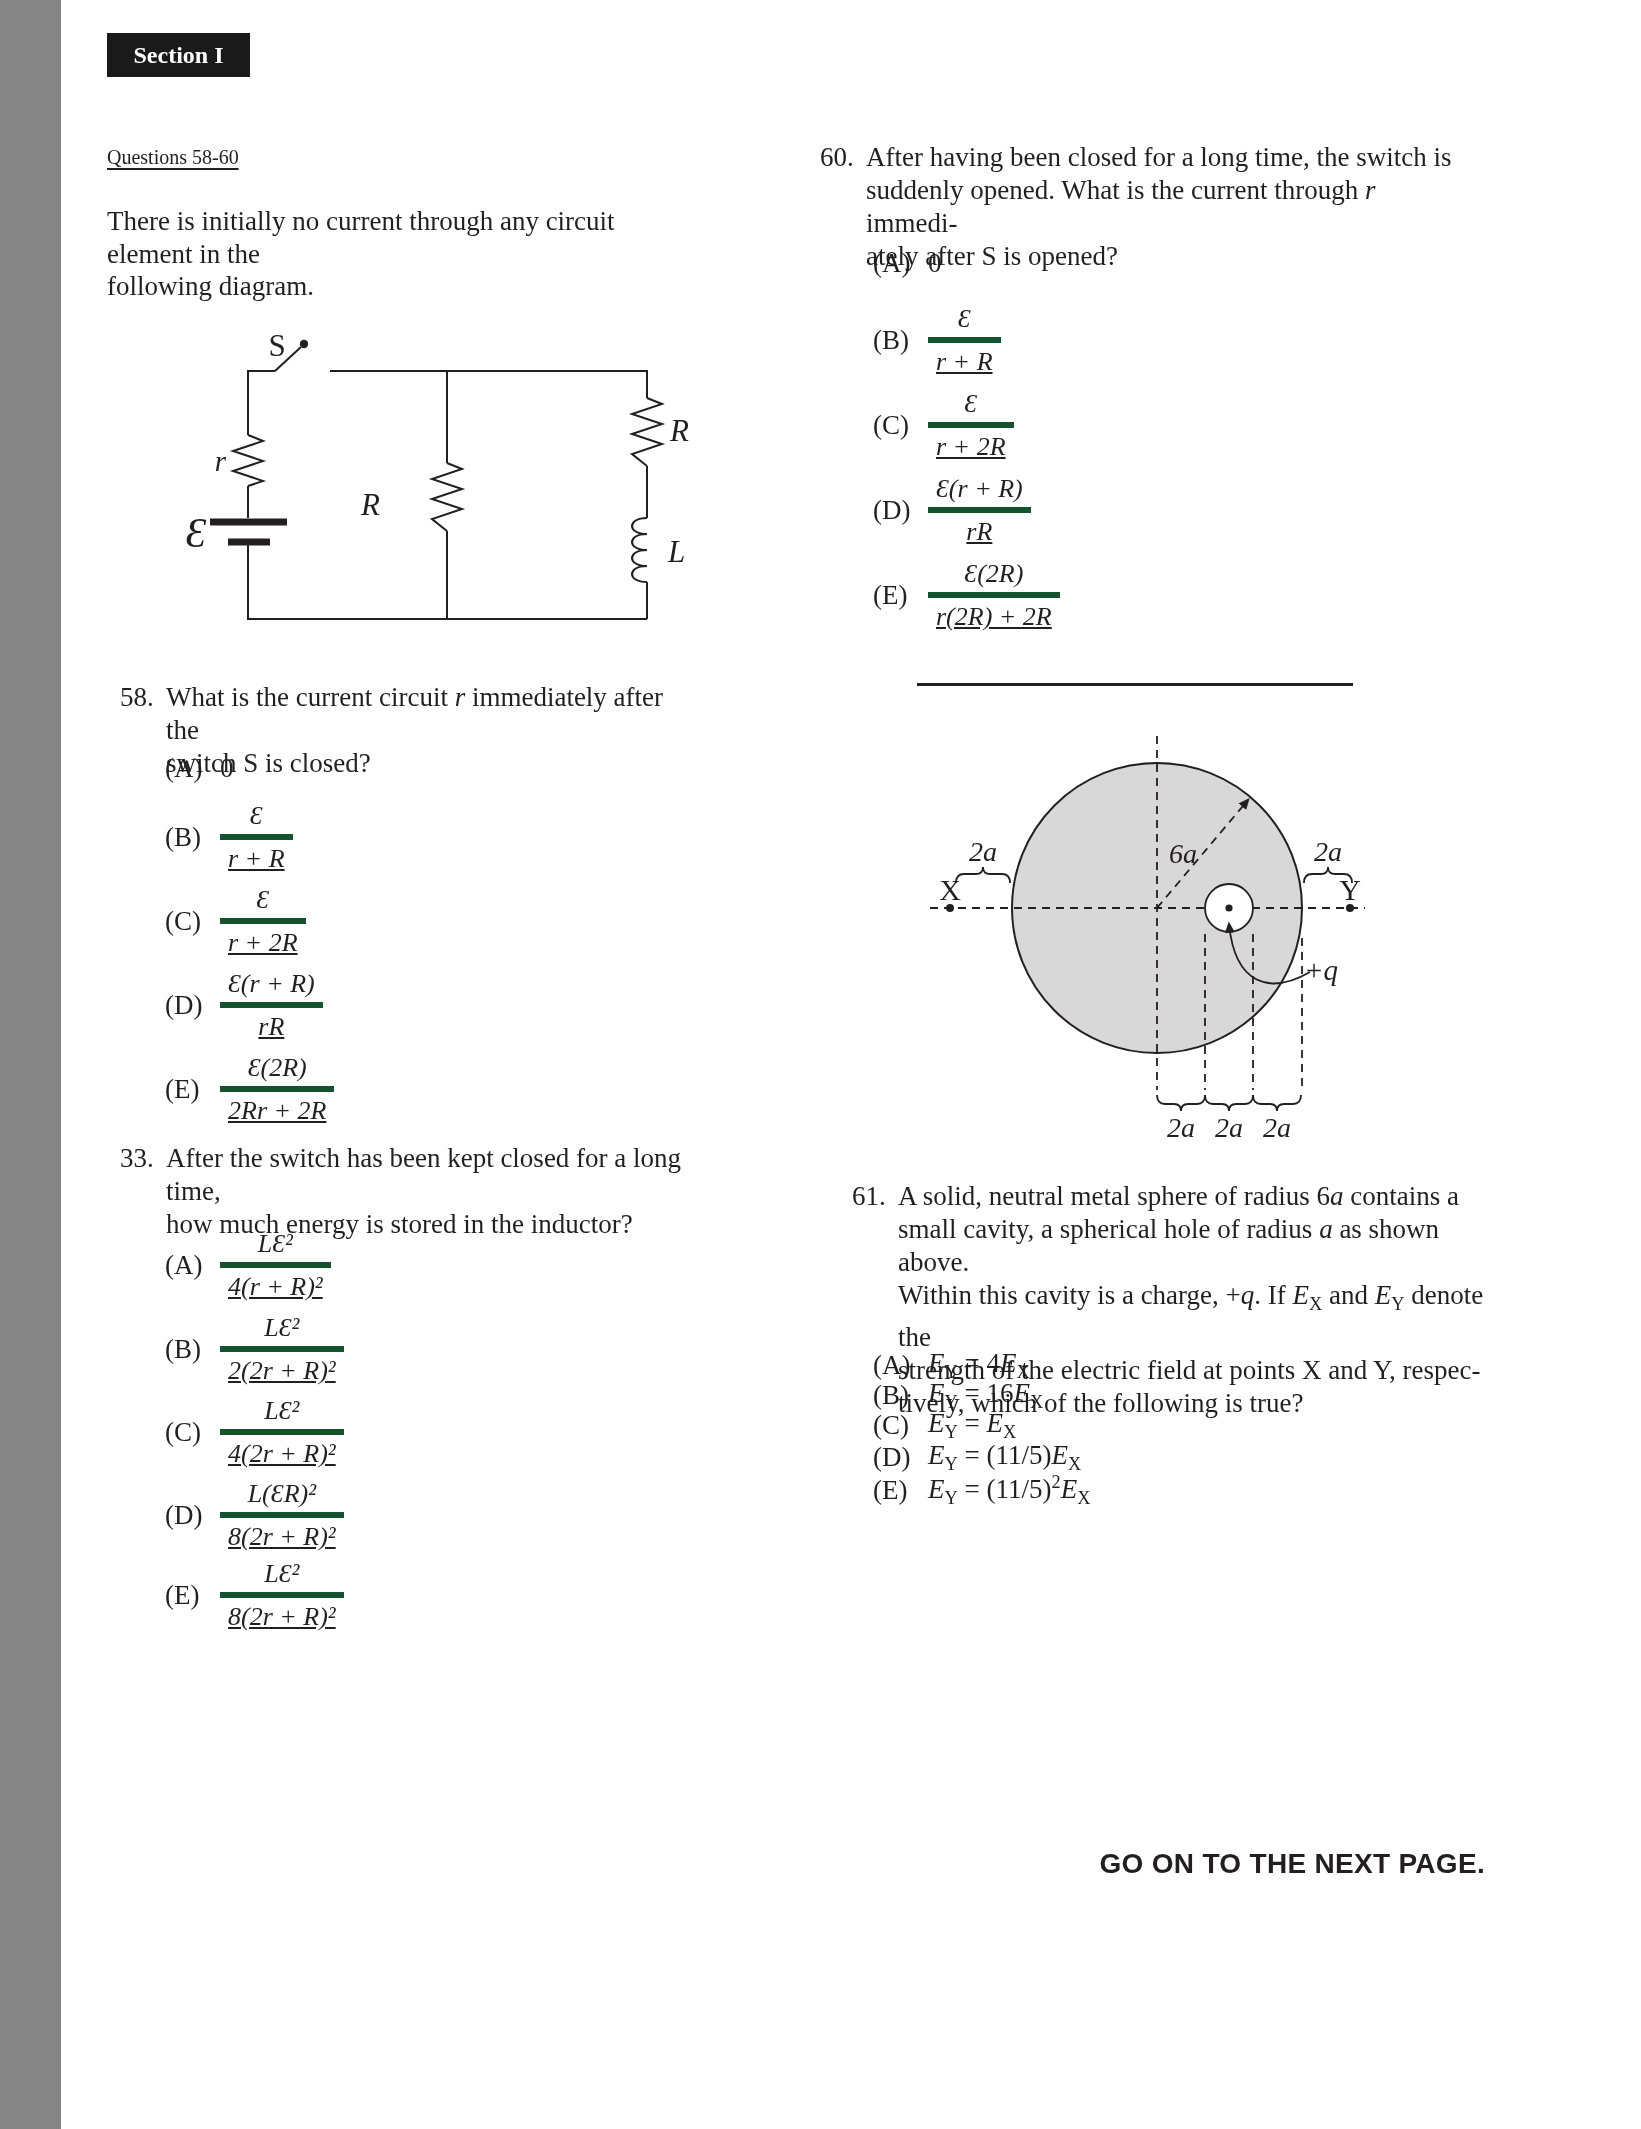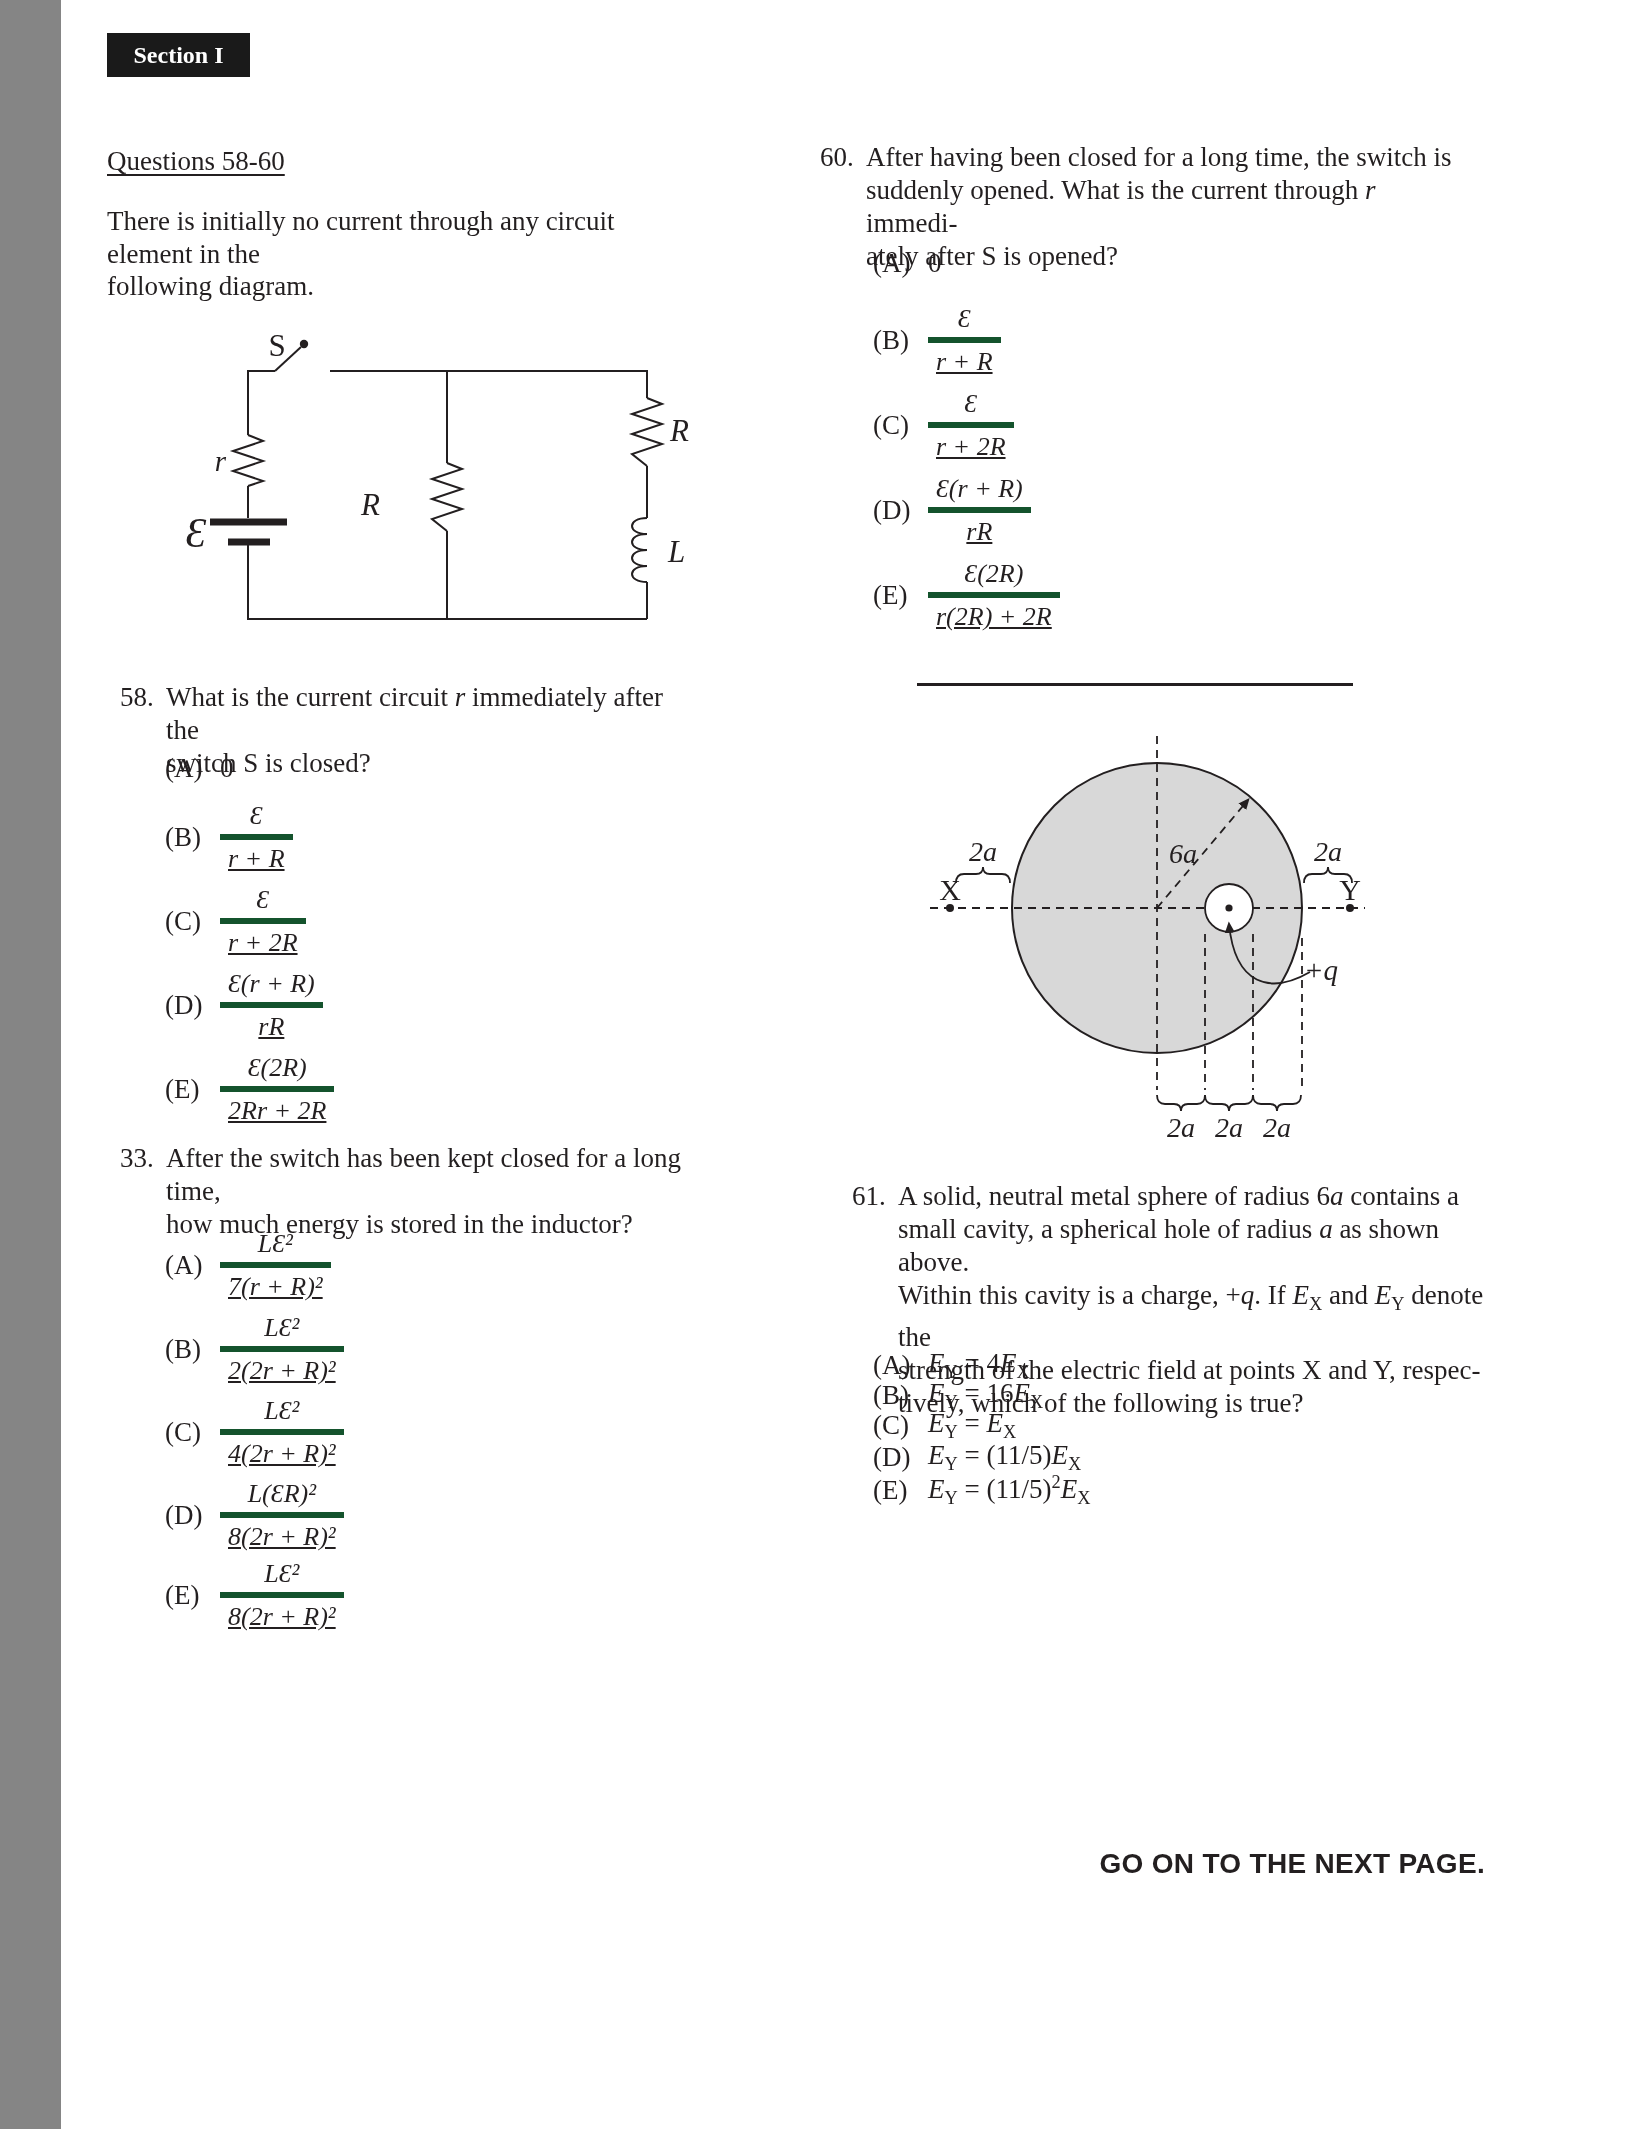--- a/index.html
+++ b/index.html
@@ -2,21 +2,21 @@
 <html><head>
 <meta charset="utf-8">
 <style>
   html,body{margin:0;padding:0;background:#e8e8e8;}
   .page{position:relative;width:1641px;height:2129px;background:#ffffff;overflow:hidden;
         color:#231f20;font-family:"Liberation Serif","DejaVu Serif",serif;}
   .gray-strip{position:absolute;left:0;top:0;width:61px;height:2129px;background:#858585;}
   .section-box{position:absolute;left:107px;top:33px;width:143px;height:44px;background:#1a1a1a;
         display:flex;align-items:center;justify-content:center;}
   .section-box span{color:#ffffff;font-weight:bold;font-size:24px;}
-  .group-header{position:absolute;left:107px;top:146px;font-size:27px;text-decoration:underline;
+  .group-header{position:absolute;left:107px;top:146px;font-size:20px;text-decoration:underline;
         text-underline-offset:4px;}
   .intro{position:absolute;left:107px;top:205px;font-size:27px;line-height:32.5px;width:580px;}
   .q{position:absolute;display:flex;font-size:27px;line-height:33px;}
   .qnum{flex:0 0 46px;}
   .stem{flex:1;}
   .stem i, .cval i{font-style:italic;}
   .choice{position:absolute;display:flex;align-items:center;}
   .clabel{flex:0 0 55px;font-size:27px;font-style:normal;}
   .cval{font-size:27px;}
   .math{font-family:"Liberation Serif","DejaVu Serif",serif;}
@@ -123,21 +123,21 @@
   </div>
 
   <div class="q" style="left:120px;top:1142px;width:575px">
     <span class="qnum">33.</span>
     <span class="stem"><span>After the switch has been kept closed for a long time,</span><br><span>how much energy is stored in the inductor?</span></span>
   </div>
   <div class="choice" style="left:165px;top:1228px">
     <span class="clabel">(A)</span>
     <span class="frac">
         <span class="fnum">LƐ²</span>
-        <span class="fden">7(r + R)²</span>
+        <span class="fden">4(r + R)²</span>
       </span>
   </div>
   <div class="choice" style="left:165px;top:1312px">
     <span class="clabel">(B)</span>
     <span class="frac">
         <span class="fnum">LƐ²</span>
         <span class="fden">2(2r + R)²</span>
       </span>
   </div>
   <div class="choice" style="left:165px;top:1395px">

